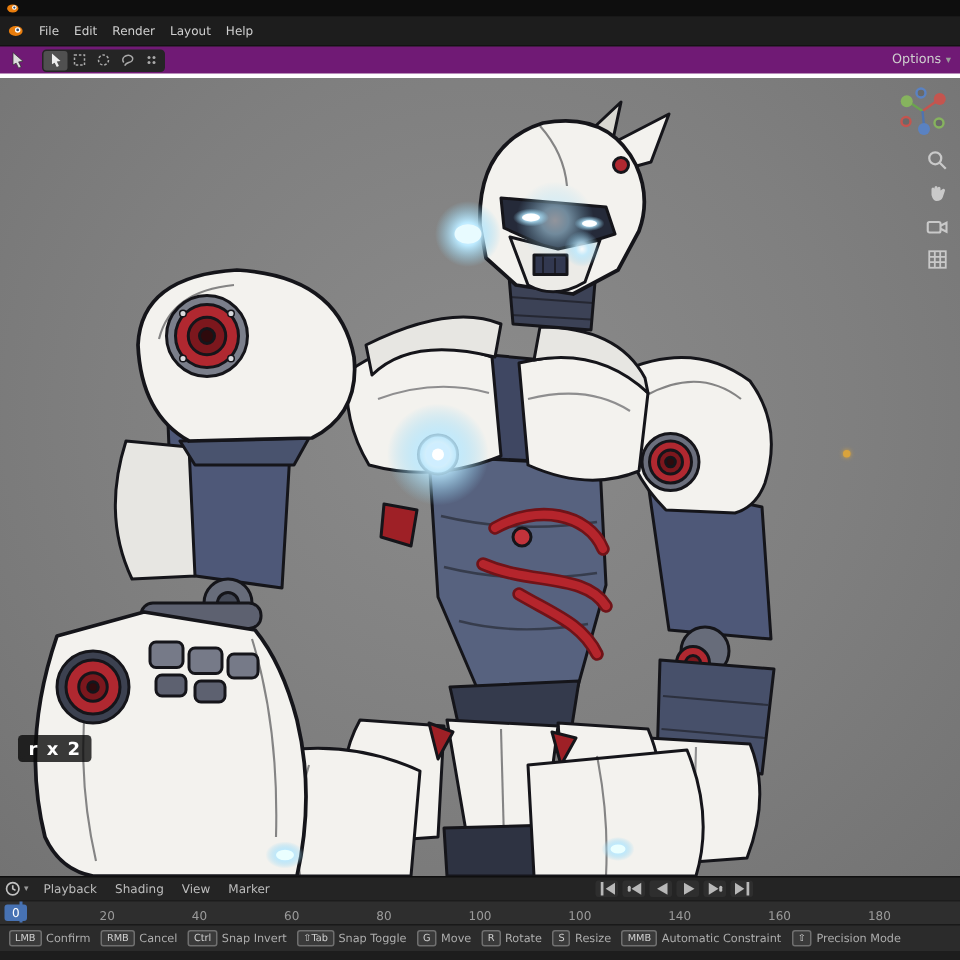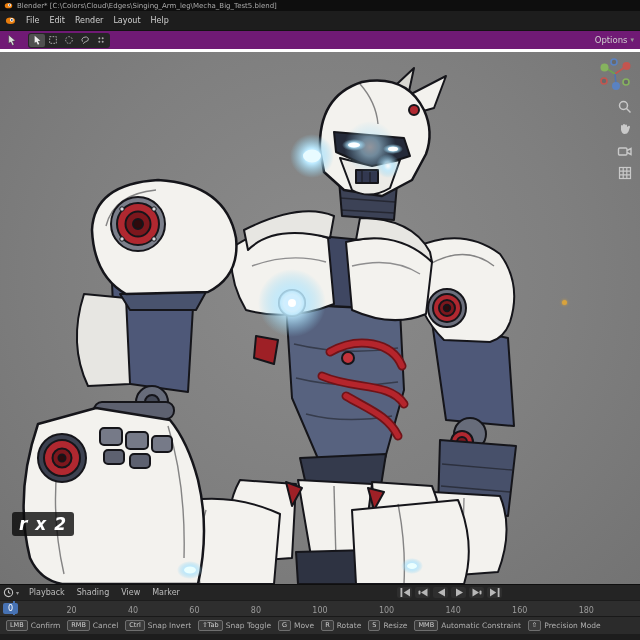--- a/index.html
+++ b/index.html
@@ -28,22 +28,22 @@
   .tg-btn.active{background:#505050;}
   .options{position:absolute;right:6px;top:0;height:100%;display:flex;align-items:center;gap:3px;font-size:8.5px;color:#cfcfcf;}
   .options .chev{font-size:7px;color:#9a9a9a;}
   
   .viewport{position:relative;height:532px;overflow:hidden;
     background:radial-gradient(ellipse at 50% 42%, #8b8b8b 0%, #7f7f7f 55%, #737373 100%);}
   .mecha-svg{position:absolute;left:0;top:0;}
   .gizmo{position:absolute;right:8px;top:5px;width:34px;height:34px;}
   .vicons{position:absolute;right:7px;top:46px;display:flex;flex-direction:column;gap:5px;}
   .vicon{width:17px;height:17px;display:flex;align-items:center;justify-content:center;opacity:.9;}
-  .keycast{position:absolute;left:12px;top:460px;background:rgba(10,10,10,.8);color:#fff;
-    font-size:17px;font-weight:bold;padding:2px 7px;border-radius:3px;letter-spacing:1px;font-style:italic;}
+  .keycast{position:absolute;left:12px;top:438px;background:rgba(10,10,10,.8);color:#fff;
+    font-size:12px;font-weight:bold;padding:2px 7px;border-radius:3px;letter-spacing:1px;}
   .scene-dot{position:absolute;left:562px;top:248px;width:5px;height:5px;border-radius:50%;
     background:#d9a33c;box-shadow:0 0 3px #d9a33c;}
   
   .tl-header{height:15px;background:#242424;display:flex;align-items:center;gap:2px;padding:0 0;border-top:1px solid #0f0f0f;position:relative;}
   .tl-menu{font-size:8px;color:#bdbdbd;padding:0 5px;}
   .ed-btn{display:flex;align-items:center;gap:2px;padding:0 3px;}
   .ed-btn .chev{font-size:6px;color:#9a9a9a;}
   .transport{position:absolute;right:138px;top:0;height:100%;display:flex;align-items:center;gap:3px;}
   .tpbtn{width:15px;height:11px;display:flex;align-items:center;justify-content:center;background:#2e2e2e;border-radius:2px;}
   .tpbtn svg{fill:#b8b8b8;}
@@ -65,21 +65,20 @@
 <body>
 
 <div class="app">
 
   <div class="titlebar">
     <svg width="9" height="9" viewBox="0 0 12 12">
       <ellipse cx="6" cy="6.2" rx="5" ry="3.6" fill="#e87d0d"></ellipse>
       <circle cx="7.4" cy="5.4" r="2" fill="#fff"></circle>
       <circle cx="7.4" cy="5.4" r="1" fill="#2b4a6f"></circle>
     </svg>
-    <span class="ttext">Blender* [C:\Colors\Cloud\Edges\Singing_Arm_leg\Mecha_Big_Test5.blend]</span>
   </div>
 
   <div class="menubar">
     <span class="logo-btn">
       <svg width="11" height="11" viewBox="0 0 12 12">
         <ellipse cx="6" cy="6.2" rx="5" ry="3.6" fill="#e87d0d"></ellipse>
         <circle cx="7.4" cy="5.4" r="2" fill="#fff"></circle>
         <circle cx="7.4" cy="5.4" r="1" fill="#2b4a6f"></circle>
       </svg>
     </span>

